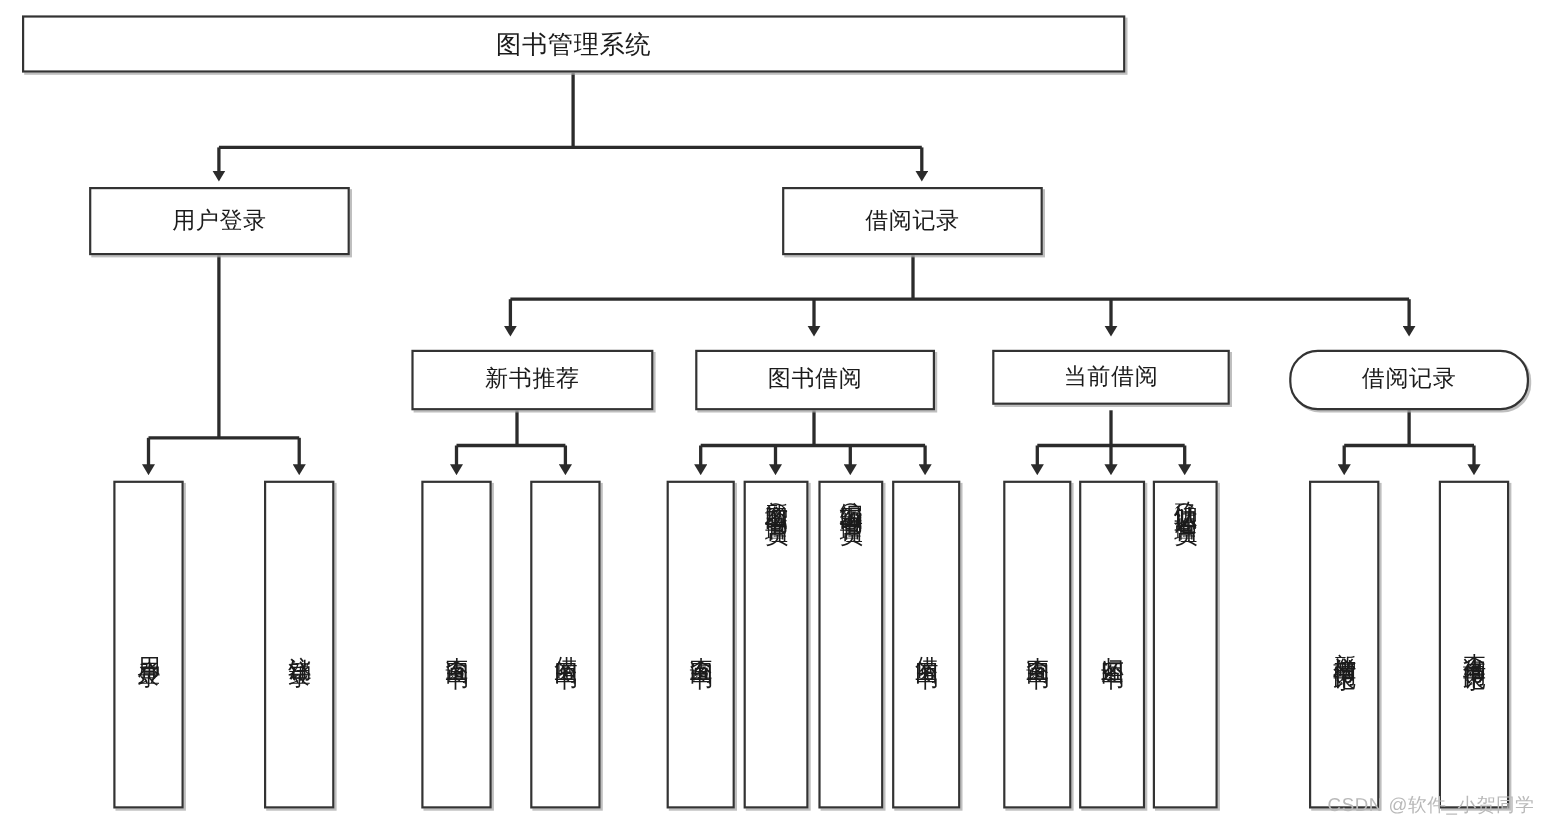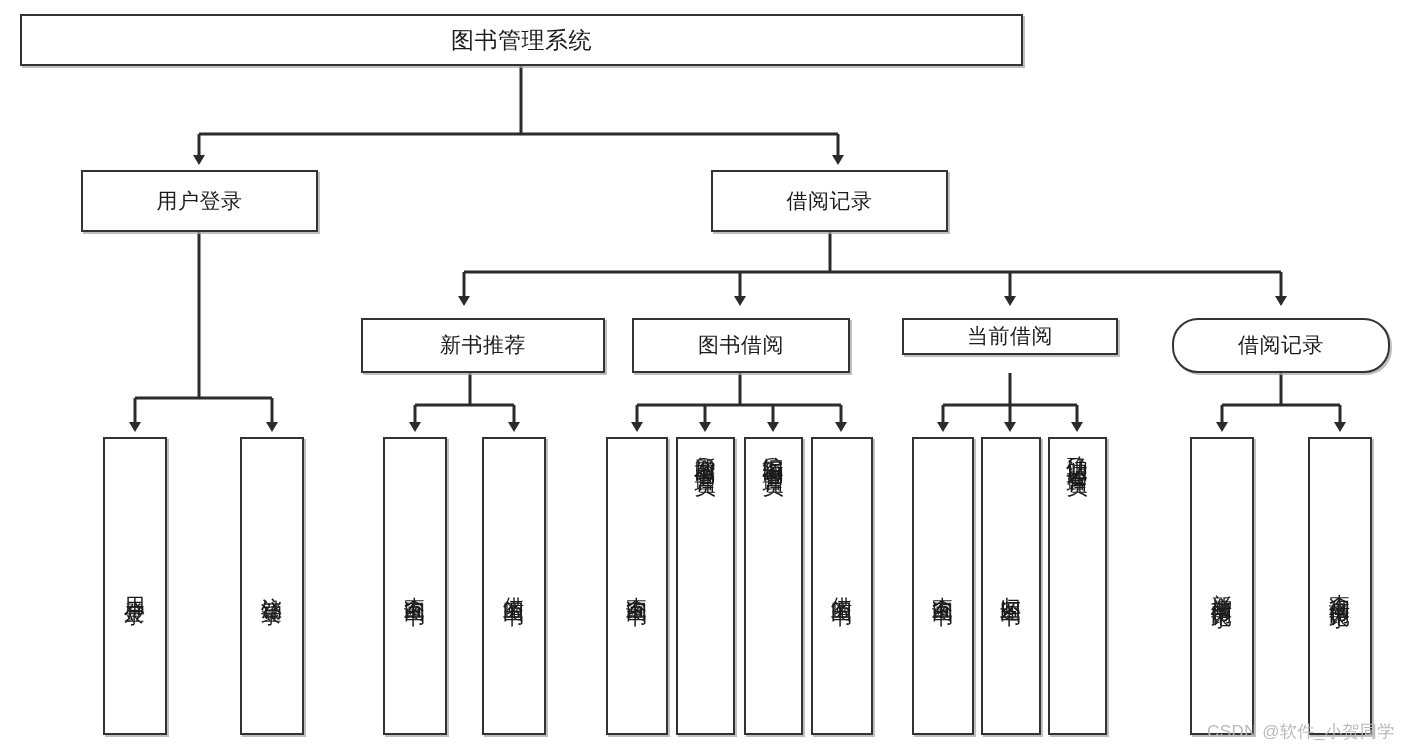--- a/index.html
+++ b/index.html
@@ -129,27 +129,27 @@
     <span class="label">图书管理系统</span>
   </div>
 
   <div class="node" style="left:81px; top:170px; width:237px; height:62px;">
     <span class="label">用户登录</span>
   </div>
   <div class="node" style="left:711px; top:170px; width:237px; height:62px;">
     <span class="label">借阅记录</span>
   </div>
 
-  <div class="node" style="left:361px; top:318px; width:244px; height:55px;align-items:center;">
+  <div class="node" style="left:374px; top:318px; width:220px; height:55px;align-items:center;">
     <span class="label">新书推荐</span>
   </div>
   <div class="node" style="left:632px; top:318px; width:218px; height:55px;text-align:center;">
     <span class="label">图书借阅</span>
   </div>
-  <div class="node" style="left:902px; top:318px; width:216px; height:37px;">
+  <div class="node" style="left:902px; top:318px; width:216px; height:50px;">
     <span class="label">当前借阅</span>
   </div>
   <div class="node" style="left:1172px; top:318px; width:218px; height:55px;border-radius:26px;">
     <span class="label">借阅记录</span>
   </div>
 
   <div class="node leaf vmid" style="left:103px; top:437px; width:64px; height:298px;">
     <span class="label">用户登录</span>
   </div>
   <div class="node leaf vmid" style="left:240px; top:437px; width:64px; height:298px;">

